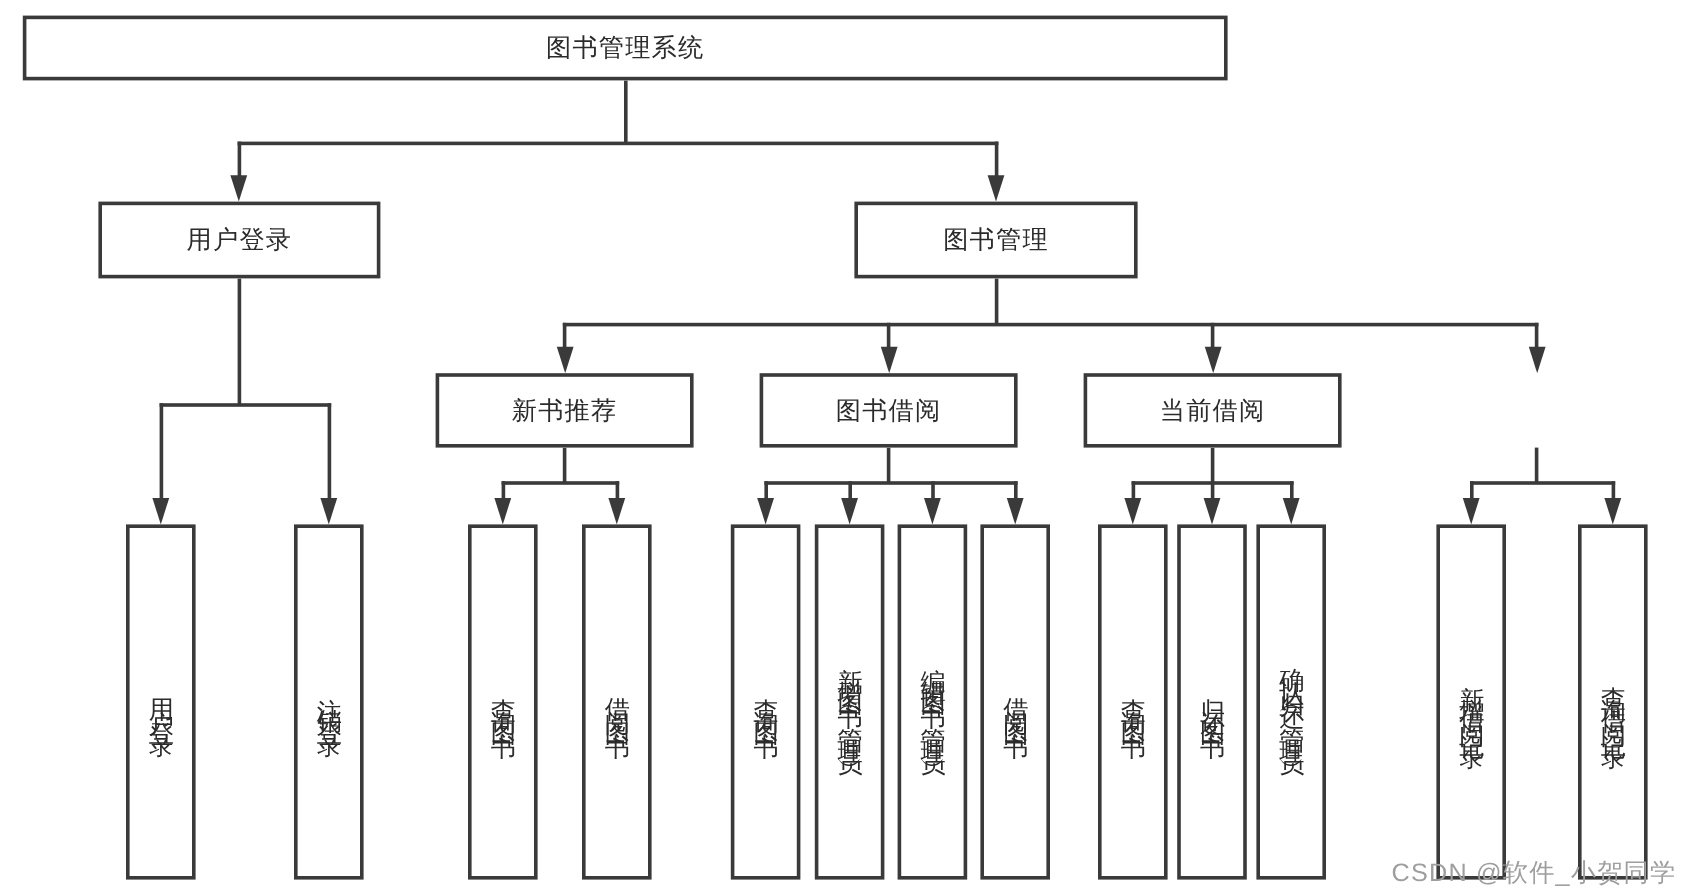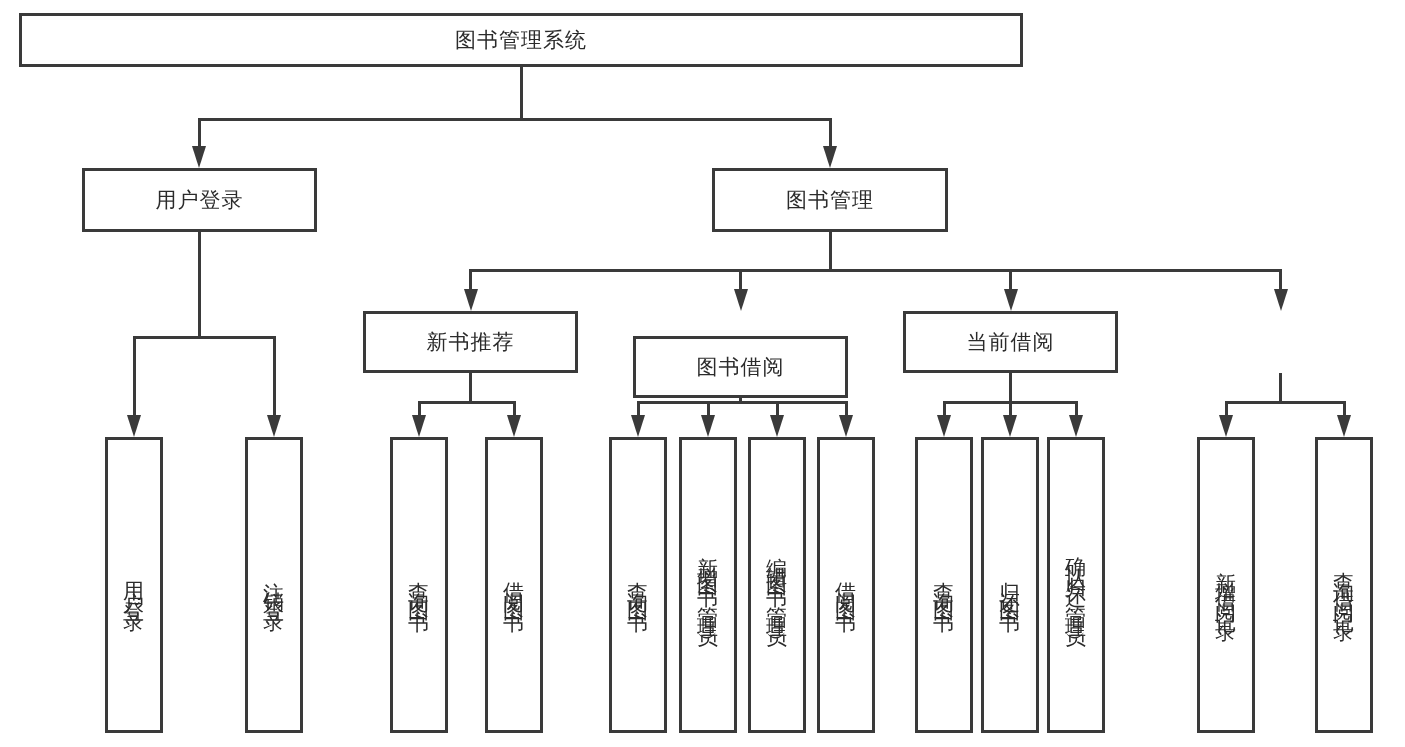--- a/index.html
+++ b/index.html
@@ -100,21 +100,21 @@
   <div class="box" style="left:82px;top:168px;width:235px;height:64px;">
     <span>用户登录</span>
   </div>
   <div class="box" style="left:363px;top:311px;width:215px;height:62px;">
     <span>新书推荐</span>
   </div>
 
   <div class="box" style="left:712px;top:168px;width:236px;height:64px;">
     <span>图书管理</span>
   </div>
-  <div class="box" style="left:633px;top:311px;width:215px;height:62px;margin-top:25px;">
+  <div class="box" style="left:633px;top:311px;width:215px;height:62px;">
     <span>图书借阅</span>
   </div>
   <div class="box" style="left:903px;top:311px;width:215px;height:62px;">
     <span>当前借阅</span>
   </div>
 
   <div class="box vbox" style="left:105px;top:437px;width:58px;height:296px;">
     <span>用户登录</span>
   </div>
   <div class="box vbox" style="left:245px;top:437px;width:58px;height:296px;">
@@ -151,14 +151,15 @@
     <span>确认归还（管理员）</span>
   </div>
 
   <div class="box vbox" style="left:1197px;top:437px;width:58px;height:296px;">
     <span>新增借阅记录</span>
   </div>
   <div class="box vbox" style="left:1315px;top:437px;width:58px;height:296px;">
     <span>查询借阅记录</span>
   </div>
 
+  <div class="watermark">CSDN @软件_小贺同学</div>
 
 </div>
 
 </body></html>

